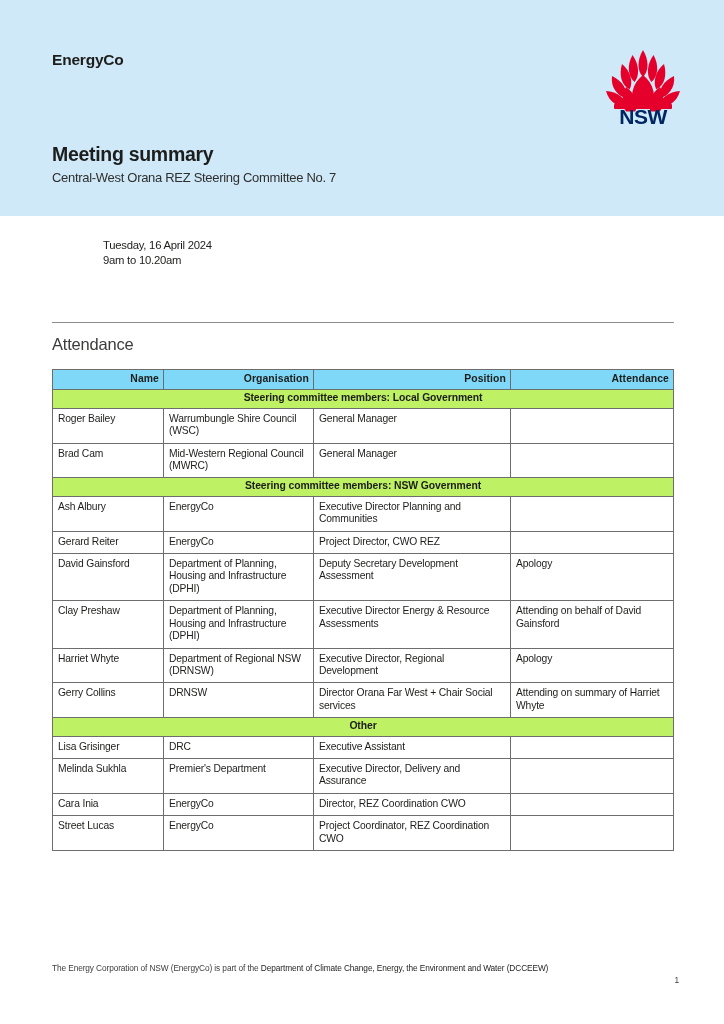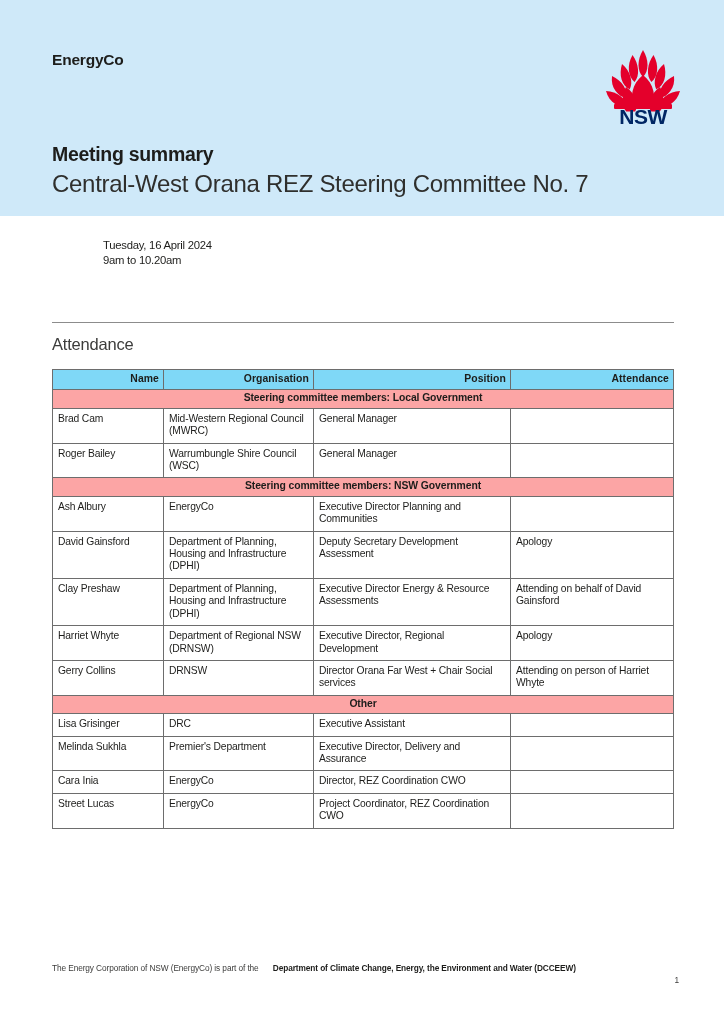--- a/index.html
+++ b/index.html
@@ -48,21 +48,21 @@
     top: 143px;
     font-size: 19.5px;
     font-weight: bold;
     letter-spacing: -0.3px;
     color: #1d1d1b;
   }
   .doc-subtitle {
     position: absolute;
     left: 52px;
     top: 170px;
-    font-size: 24px;
+    font-size: 13px;
     font-weight: normal;
     letter-spacing: -0.3px;
     color: #2f2f2d;
   }
 
   
   .meeting-meta {
     position: absolute;
     left: 63px;
     top: 238px;
@@ -115,21 +115,21 @@
   }
   .attendance-table thead th {
     background: #7fd8f7;
     text-align: right;
     font-weight: bold;
     font-size: 10.4px;
     padding: 3px 4px 4px 4px;
     letter-spacing: 0.1px;
   }
   tr.section-row td {
-    background: #fca5a5;
+    background: #bef264;
     text-align: center;
     font-weight: bold;
     font-size: 10.4px;
     padding: 2px 4px 3px 4px;
     letter-spacing: -0.1px;
   }
   tr.data-row td {
     background: #ffffff;
   }
   .col-name    { width: 111px; }
@@ -141,21 +141,21 @@
   .footer {
     position: absolute;
     left: 52px;
     top: 962px;
     width: 604px;
     font-size: 8.3px;
     line-height: 12px;
     color: #3c3c3b;
     letter-spacing: -0.1px;
   }
-  .footer b { font-weight: bold; color: #1d1d1b; margin-left: 12px; }
+  .footer b { font-weight: normal; color: #1d1d1b; }
   .page-number {
     position: absolute;
     right: 45px;
     top: 975px;
     font-size: 8.3px;
     color: #3c3c3b;
   }
 </style>
 </head>
 <body>
@@ -216,39 +216,45 @@
       <th>Position</th>
       <th>Attendance</th>
     </tr>
   </thead>
   <tbody>
 
     <tr class="section-row">
       <td colspan="4">Steering committee members: Local Government</td>
     </tr>
     <tr class="data-row">
+      <td>Roger Bailey</td>
+      <td>Warrumbungle Shire Council (WSC)</td>
+      <td>General Manager</td>
+      <td></td>
+    </tr>
+    <tr class="data-row">
       <td>Brad Cam</td>
       <td>Mid-Western Regional Council (MWRC)</td>
       <td>General Manager</td>
       <td></td>
     </tr>
-    <tr class="data-row">
-      <td>Roger Bailey</td>
-      <td>Warrumbungle Shire Council (WSC)</td>
-      <td>General Manager</td>
-      <td></td>
-    </tr>
 
     <tr class="section-row">
       <td colspan="4">Steering committee members: NSW Government</td>
     </tr>
     <tr class="data-row">
       <td>Ash Albury</td>
       <td>EnergyCo</td>
       <td>Executive Director Planning and Communities</td>
+      <td></td>
+    </tr>
+    <tr class="data-row">
+      <td>Gerard Reiter</td>
+      <td>EnergyCo</td>
+      <td>Project Director, CWO REZ</td>
       <td></td>
     </tr>
     <tr class="data-row">
       <td>David Gainsford</td>
       <td>Department of Planning, Housing and Infrastructure (DPHI)</td>
       <td>Deputy Secretary Development Assessment</td>
       <td>Apology</td>
     </tr>
     <tr class="data-row">
       <td>Clay Preshaw</td>
@@ -259,21 +265,21 @@
     <tr class="data-row">
       <td>Harriet Whyte</td>
       <td>Department of Regional NSW (DRNSW)</td>
       <td>Executive Director, Regional Development</td>
       <td>Apology</td>
     </tr>
     <tr class="data-row">
       <td>Gerry Collins</td>
       <td>DRNSW</td>
       <td>Director Orana Far West + Chair Social services</td>
-      <td>Attending on person of Harriet Whyte</td>
+      <td>Attending on summary of Harriet Whyte</td>
     </tr>
 
     <tr class="section-row">
       <td colspan="4">Other</td>
     </tr>
     <tr class="data-row">
       <td>Lisa Grisinger</td>
       <td>DRC</td>
       <td>Executive Assistant</td>
       <td></td>

